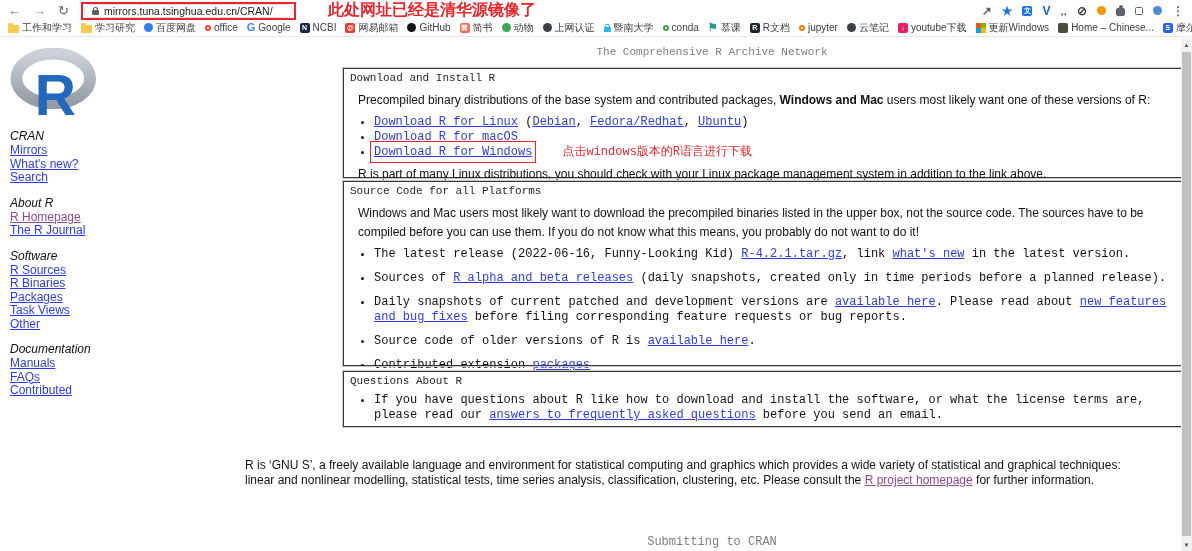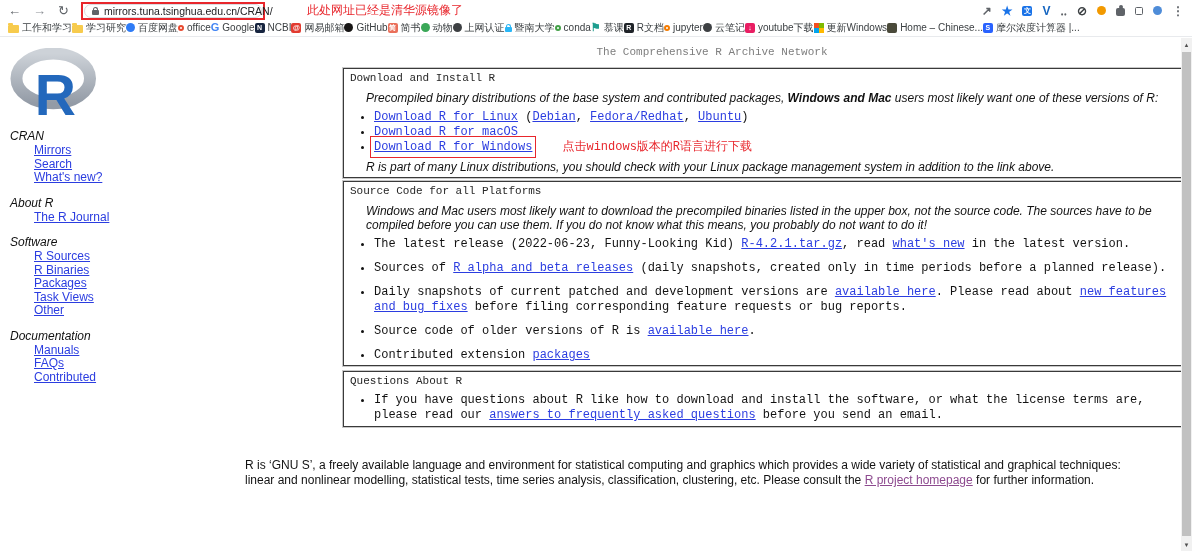--- a/index.html
+++ b/index.html
@@ -7,72 +7,72 @@
   html,body { margin:0; padding:0; width:1192px; height:551px; overflow:hidden;
     font-family:"Liberation Sans", sans-serif; background:#fff; }
   body { position:relative; }
 
   
   .chrome { position:absolute; top:0; left:0; width:1192px; height:38px; background:#fff; }
   .navbar { height:20px; display:flex; align-items:center; padding:1px 8px 0 8px; gap:12px; }
   .nav-glyph { font-size:13px; line-height:1; color:#5f6368; }
   .nav-glyph.fwd { color:#8d9196; }
   .url-annot-box { display:flex; align-items:center; border:2px solid var(--annot); padding:0 1px; height:18px; }
-  .urlbar { display:flex; align-items:center; gap:5px; height:14px; width:178px;
+  .urlbar { display:flex; align-items:center; gap:5px; height:14px; width:209px;
     border:1px solid #dadce0; border-radius:7px; padding:0 7px; background:#fff; }
   .icon-lock { width:7px; height:5px; background:var(--lc,#5f6368); border-radius:1px; position:relative; margin-top:3px; flex:none; }
   .icon-lock::before { content:''; position:absolute; top:-3px; left:1px; width:3px; height:3px;
     border:1px solid var(--lc,#5f6368); border-bottom:none; border-radius:3px 3px 0 0; }
   .url-text { font-size:10.5px; color:#202124; white-space:nowrap; }
-  .url-annotation { color:var(--annot); font-size:12px; font-weight:normal; margin-left:30px; white-space:nowrap; }
+  .url-annotation { color:var(--annot); font-size:16px; font-weight:bold; margin-left:20px; white-space:nowrap; }
   .nav-right { margin-left:auto; display:flex; gap:10px; align-items:center; }
   .tb { display:inline-flex; align-items:center; justify-content:center; }
 
   
   .g-glyph { font-size:11px; font-weight:bold; line-height:1; }
   .icon-dot { width:9px; height:9px; border-radius:50%; display:inline-block; flex:none; }
   .icon-ring { width:6px; height:6px; border:2px solid #888; border-radius:50%; display:inline-block; flex:none; }
   .icon-square { width:10px; height:10px; border-radius:2px; display:inline-flex; align-items:center; justify-content:center;
     font-size:7px; font-weight:bold; line-height:1; flex:none; }
   .icon-folder { width:11px; height:8px; background:#f7cb4d; border-radius:1px; position:relative; display:inline-block; flex:none; margin-top:2px; }
   .icon-folder::before { content:''; position:absolute; top:-2px; left:0; width:5px; height:2px; background:#f7cb4d; border-radius:1px 1px 0 0; }
   .icon-windows { width:10px; height:10px; display:inline-block; flex:none;
     background:conic-gradient(#7fba00 0 25%, #ffb900 0 50%, #00a4ef 0 75%, #f25022 0); }
   .icon-puzzle { width:9px; height:8px; background:#5f6368; border-radius:2px; position:relative; display:inline-block; flex:none; margin-top:2px;}
   .icon-puzzle::before { content:''; position:absolute; top:-3px; left:3px; width:4px; height:4px; border-radius:50%; background:#5f6368; }
   .icon-sqo { width:8px; height:8px; border:1.5px solid #5f6368; border-radius:1.5px; display:inline-block; flex:none; }
 
-  .bookmarks { height:17px; display:flex; align-items:center; padding:0 8px 1px 8px;
+  .bookmarks { height:17px; display:flex; align-items:center; gap:9px; padding:0 8px 1px 8px;
     font-size:10px; color:#3c4043; overflow:hidden; border-bottom:1px solid #e8eaed; }
   .bm-item { display:inline-flex; gap:3px; align-items:center; white-space:nowrap; flex:none; }
 
   
   .page { position:absolute; top:38px; left:0; width:1192px; height:513px; background:#fff; }
 
   .scrollbar { position:absolute; right:0; top:0; width:11px; height:513px; background:#f1f1f1; }
   .sb-thumb { position:absolute; left:1px; top:14px; width:9px; height:484px; background:#c1c1c1; }
   .sb-arrow { position:absolute; left:0; width:11px; height:11px; font-size:6px; color:#505050;
     display:flex; align-items:center; justify-content:center; }
   .sb-arrow.up { top:1px; } .sb-arrow.down { bottom:1px; }
 
   .sidebar { position:absolute; left:10px; top:10px; width:228px; font-size:12px; }
   .r-logo { display:block; margin:0 0 2px 0; }
   .side-header { font-style:italic; color:#101010; margin:11px 0 1px 0; }
-  .side-link-row { line-height:13.5px;margin-left:24px; }
+  .side-link-row { line-height:13.5px; }
   .lnk { color:var(--link); text-decoration:underline; cursor:pointer; }
   .lnk.visited { color:var(--visited); }
 
   .center-heading { position:absolute; left:245px; width:934px; text-align:center;
     font-family:"Liberation Mono", monospace; font-size:12px; color:#7e7e7e; }
   .main-title { font-size:11px; }
 
   .box { position:absolute; left:343px; width:857px; background:#fff;
     border:1px solid #3a3a3a; outline:1px solid #c8c8c8; padding:2px 6px; font-size:12px; color:#121212; }
   .box-legend { font-family:"Liberation Mono", monospace; font-size:11px; color:#262626; line-height:13px; margin-top:1px; }
-  .box-body p { margin:6px 0 2px 16px; line-height:14px;font-style:italic; }
+  .box-body p { margin:6px 0 2px 8px; line-height:19px; }
   .box-body ul { margin:5px 0 0 24px; padding:0; }
   .box-body li { line-height:14px;font-family:Liberation Mono, monospace; }
   .tight li { margin:0 0 1px 0; }
   .spread li { margin:0 0 9px 0; line-height:15px; }
   .bold { font-weight:bold; }
   .annot { color:var(--annot); margin-left:30px; }
   .redbox { outline:1.5px solid var(--annot); outline-offset:3px; }
 
   .bottom-para { position:absolute; left:245px; width:902px; margin:0; font-size:12px; line-height:15px; color:#121212; }
 </style>
@@ -225,23 +225,24 @@
           <stop offset="0" stop-color="#cdd2d8"></stop>
             <stop offset="1" stop-color="#939ba6"></stop>
         </linearGradient>
       </defs>
       <ellipse cx="47" cy="33" rx="40" ry="27" fill="none" stroke="url(#ringG)" stroke-width="13"></ellipse>
       <text x="27" y="73" font-family="Liberation Sans, sans-serif" font-size="62" font-weight="bold" fill="#2368bc">R</text>
     </svg>
     <nav>
         <div class="side-header">CRAN</div>
         <div class="side-link-row"><span class="lnk">Mirrors</span></div>
+        <div class="side-link-row"><span class="lnk">What's new?</span></div>
         <div class="side-link-row"><span class="lnk">Search</span></div>
-        <div class="side-link-row"><span class="lnk">What's new?</span></div>
         <div class="side-header">About R</div>
+        <div class="side-link-row"><span class="lnk visited">R Homepage</span></div>
         <div class="side-link-row"><span class="lnk">The R Journal</span></div>
         <div class="side-header">Software</div>
         <div class="side-link-row"><span class="lnk">R Sources</span></div>
         <div class="side-link-row"><span class="lnk">R Binaries</span></div>
         <div class="side-link-row"><span class="lnk">Packages</span></div>
         <div class="side-link-row"><span class="lnk">Task Views</span></div>
         <div class="side-link-row"><span class="lnk">Other</span></div>
         <div class="side-header">Documentation</div>
         <div class="side-link-row"><span class="lnk">Manuals</span></div>
         <div class="side-link-row"><span class="lnk">FAQs</span></div>
@@ -262,39 +263,40 @@
         </ul>
         <p><span>R is part of many Linux distributions, you should check with your Linux package management system in addition to the link above.</span></p>
       </div>
   </section>
 
   <section class="box" style="top:143px; height:185px">
     <div class="box-legend">Source Code for all Platforms</div>
     <div class="box-body spread">
         <p><span>Windows and Mac users most likely want to download the precompiled binaries listed in the upper box, not the source code. The sources have to be compiled before you can use them. If you do not know what this means, you probably do not want to do it!</span></p>
         <ul>
-          <li><span>The latest release (2022-06-23, Funny-Looking Kid) </span><span class="lnk">R-4.2.1.tar.gz</span><span>, read </span><span class="lnk">what's new</span><span> in the latest version.</span></li>
+          <li><span>The latest release (2022-06-16, Funny-Looking Kid) </span><span class="lnk">R-4.2.1.tar.gz</span><span>, link </span><span class="lnk">what's new</span><span> in the latest version.</span></li>
           <li><span>Sources of </span><span class="lnk">R alpha and beta releases</span><span> (daily snapshots, created only in time periods before a planned release).</span></li>
           <li><span>Daily snapshots of current patched and development versions are </span><span class="lnk">available here</span><span>. Please read about </span><span class="lnk">new features and bug fixes</span><span> before filing corresponding feature requests or bug reports.</span></li>
           <li><span>Source code of older versions of R is </span><span class="lnk">available here</span><span>.</span></li>
           <li><span>Contributed extension </span><span class="lnk">packages</span></li>
         </ul>
       </div>
   </section>
 
   <section class="box" style="top:333px; height:56px">
     <div class="box-legend">Questions About R</div>
     <div class="box-body spread">
         <ul>
           <li><span>If you have questions about R like how to download and install the software, or what the license terms are, please read our </span><span class="lnk">answers to frequently asked questions</span><span> before you send an email.</span></li>
         </ul>
       </div>
   </section>
 
   <p class="bottom-para" style="top:420px"><span>R is ‘GNU S’, a freely available language and environment for statistical computing and graphics which provides a wide variety of statistical and graphical techniques: linear and nonlinear modelling, statistical tests, time series analysis, classification, clustering, etc. Please consult the </span><span class="lnk visited">R project homepage</span><span> for further information.</span></p>
+  <div class="center-heading" style="top:497px">Submitting to CRAN</div>
 
   <div class="scrollbar">
     <div class="sb-arrow up">▲</div>
     <div class="sb-thumb"></div>
     <div class="sb-arrow down">▼</div>
   </div>
 
 </div>
 
 </body></html>

